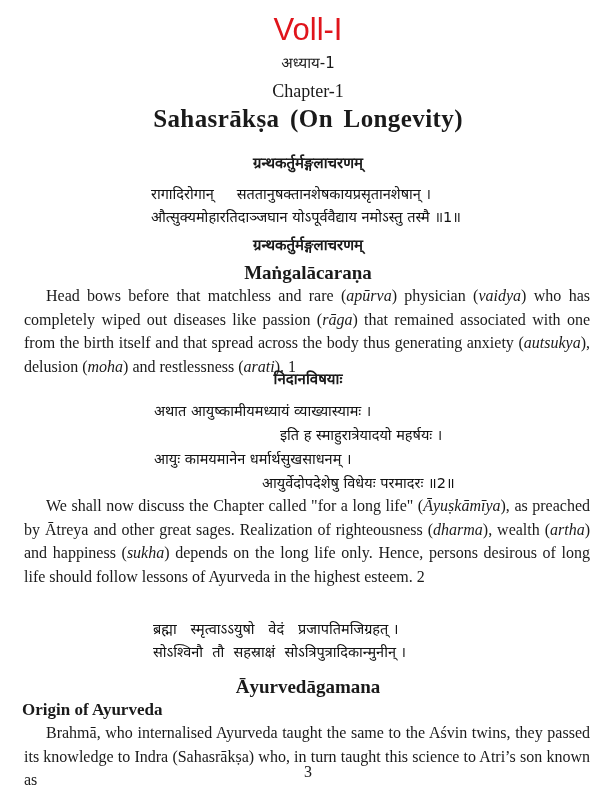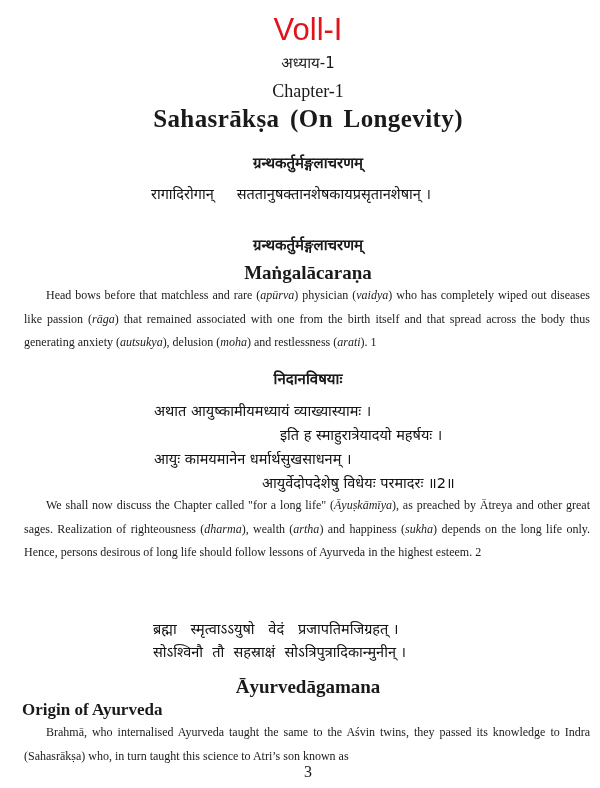--- a/index.html
+++ b/index.html
@@ -63,21 +63,21 @@
       color: #111;
     }
     .roman-heading {
       font-size: 19px;
       font-weight: bold;
       line-height: 24px;
     }
     .para {
       left: 16px;
       width: 566px;
-      font-size: 12px;
+      font-size: 16px;
       line-height: 23.5px;
       text-align: justify;
       color: #1a1a1a;
     }
     .para .indent { display: inline-block; width: 22px; }
     .para i { font-style: italic; }
     .section-heading {
       left: 14px;
       top: 699px;
       font-size: 17px;
@@ -95,20 +95,21 @@
 
 <div class="page">
 
   <div class="abs center vol-title">Voll-I</div>
   <div class="abs center adhyaya">अध्याय-1</div>
   <div class="abs center chapter">Chapter-1</div>
   <div class="abs center chapter-title">Sahasrākṣa (On Longevity)</div>
 
   <div class="abs center skt-heading" style="top:152px">ग्रन्थकर्तुर्मङ्गलाचरणम्</div>
   <div class="abs skt-line" style="top:182px; left:143px">रागादिरोगान्     सततानुषक्तानशेषकायप्रसृतानशेषान् ।</div>
+  <div class="abs skt-line" style="top:205px; left:143px">औत्सुक्यमोहारतिदाञ्जघान योऽपूर्ववैद्याय नमोऽस्तु तस्मै ॥1॥</div>
   <div class="abs center skt-heading" style="top:234px">ग्रन्थकर्तुर्मङ्गलाचरणम्</div>
   <div class="abs center roman-heading" style="top:261px">Maṅgalācaraṇa</div>
 
   <div class="abs para" style="top:284px">
     <span class="indent"></span><span id="p1"><span>Head bows before that matchless and rare (</span><i>apūrva</i><span>) physician (</span><i>vaidya</i><span>) who has completely wiped out diseases like passion (</span><i>rāga</i><span>) that remained associated with one from the birth itself and that spread across the body thus generating anxiety (</span><i>autsukya</i><span>), delusion (</span><i>moha</i><span>) and restlessness (</span><i>arati</i><span>). 1</span></span>
   </div>
 
   <div class="abs center skt-heading" style="top:368px">निदानविषयाः</div>
   <div class="abs skt-line" style="top:399px; left:146px">अथात आयुष्कामीयमध्यायं व्याख्यास्यामः ।</div>
   <div class="abs skt-line" style="top:423px; left:272px">इति ह स्माहुरात्रेयादयो महर्षयः ।</div>

